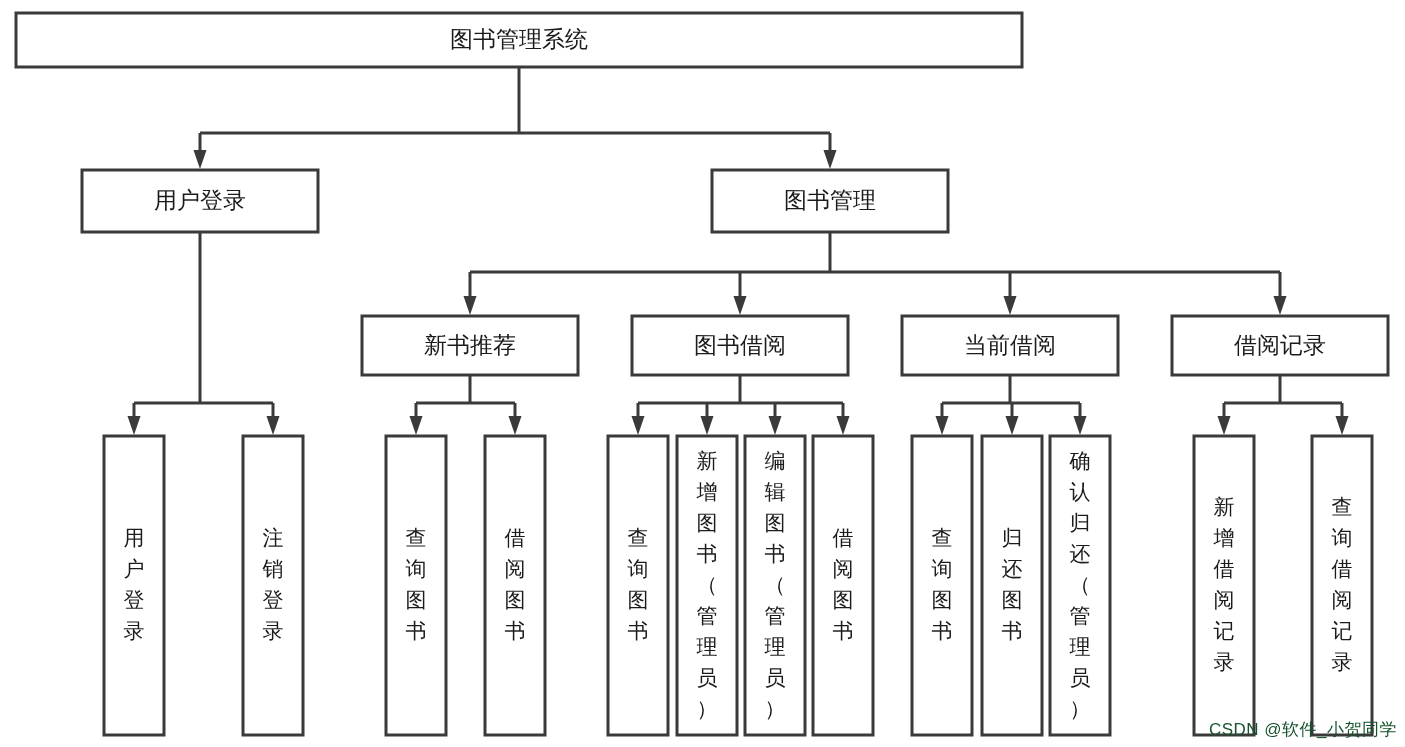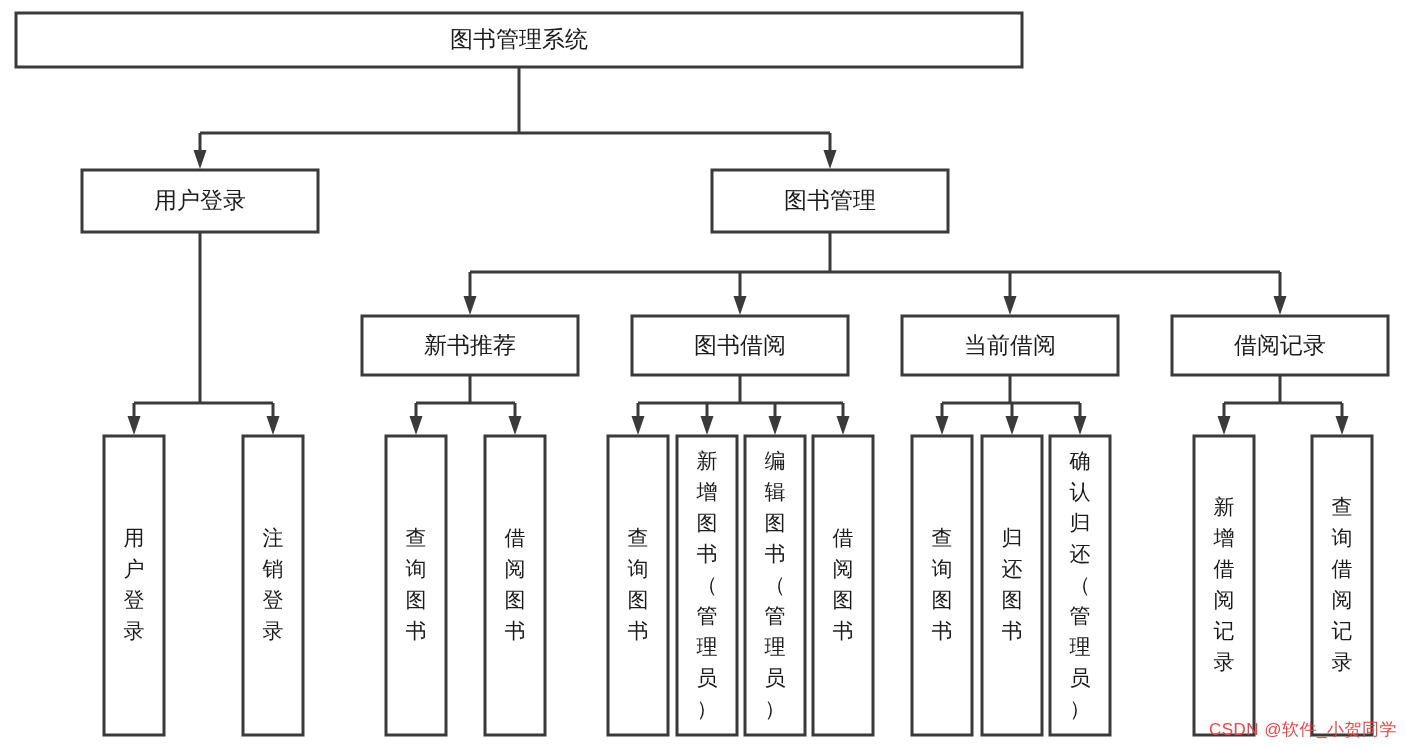--- a/index.html
+++ b/index.html
@@ -19,21 +19,21 @@
     text-anchor:middle;
     dominant-baseline:middle;
   }
   .label-h{font-size:23px;}
   .vert-char{font-size:21px;text-anchor:middle;}
   .watermark{
     position:absolute;
     right:8px;bottom:6px;
     font-family:"Liberation Sans","DejaVu Sans",sans-serif;
     font-size:17px;
-    color:#ef4444;
+    color:#14532d;
     white-space:nowrap;
     letter-spacing:0.5px;
   }
 </style>
 </head>
 <body>
 
 <div id="diagram-root">
   <svg id="tree" viewBox="0 0 1405 747" xmlns="http://www.w3.org/2000/svg">
     <g id="edges-layer">

